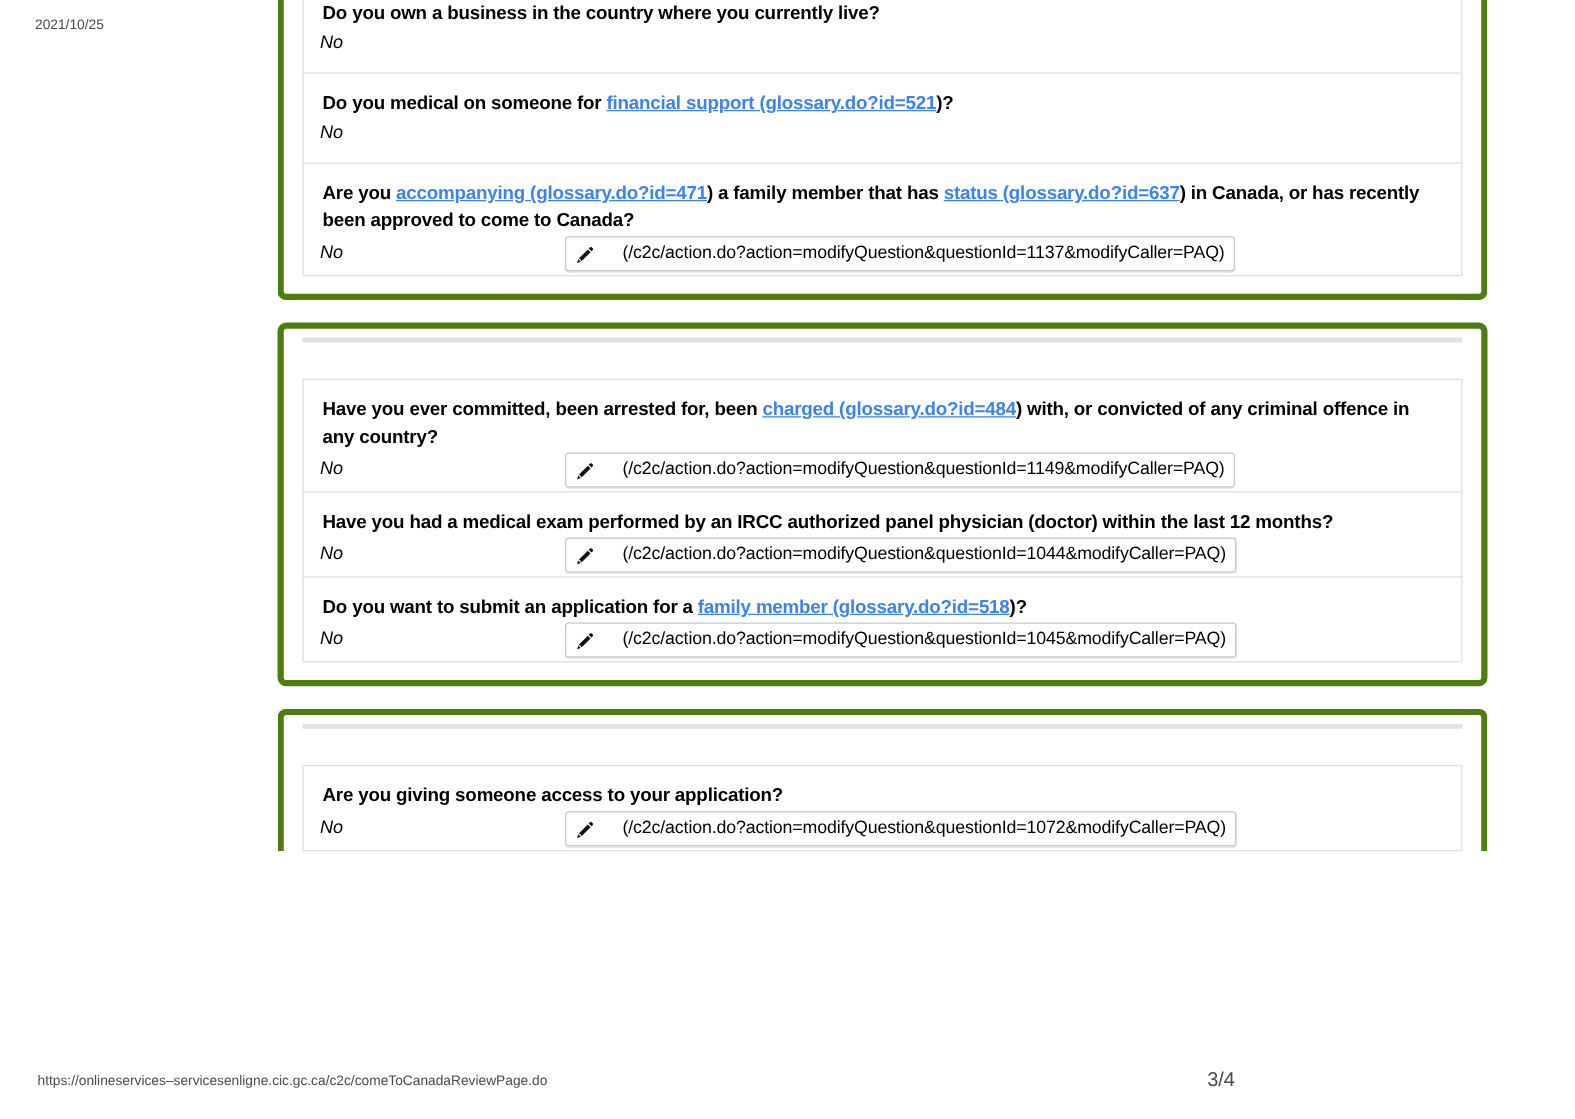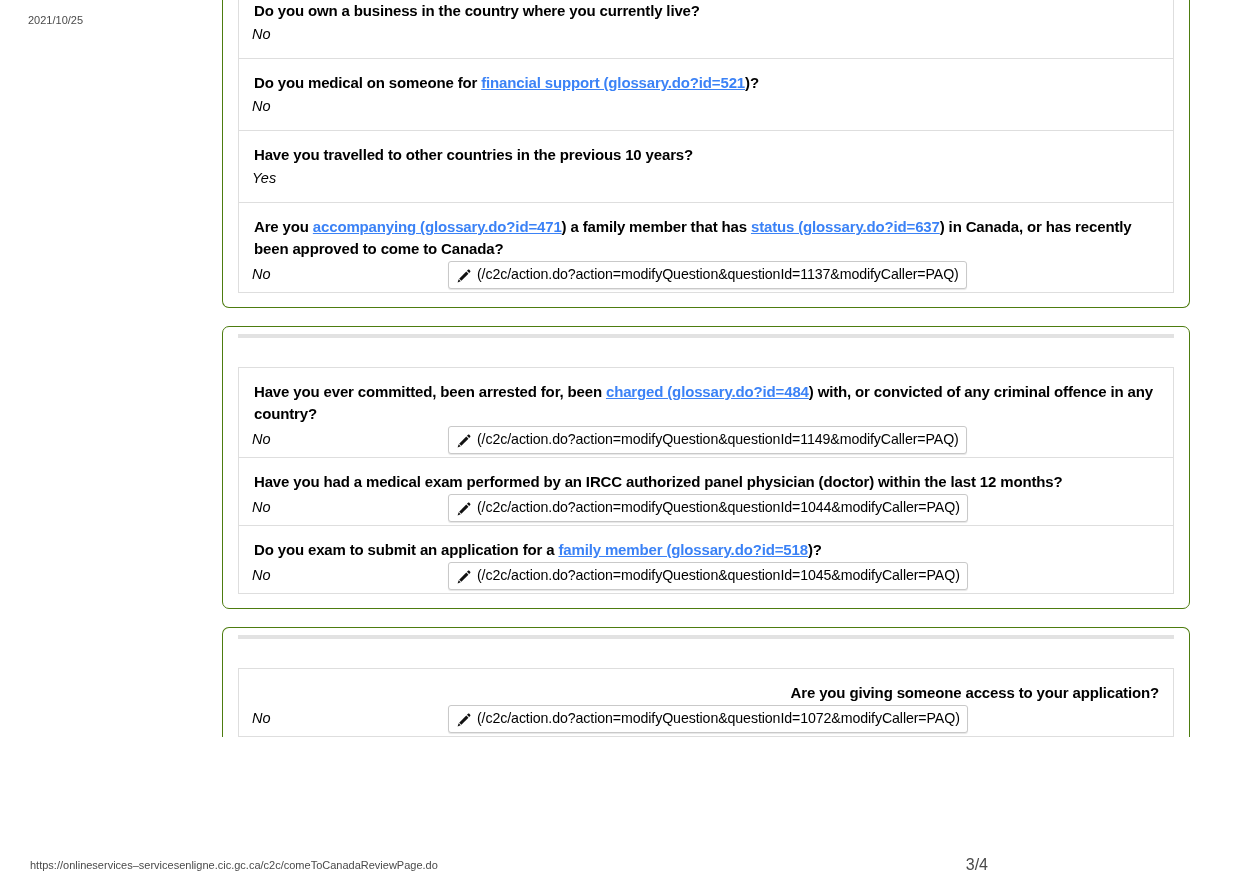--- a/index.html
+++ b/index.html
@@ -40,41 +40,40 @@
   }
 
   
   .content {
     position: absolute;
     left: 222px; top: 0; width: 968px;
   }
 
   
   .card {
-    border: 1px solid #4d7c0f;
+    border: 5px solid #4d7c0f;
     border-radius: 7px;
     background: #fff;
     margin-bottom: 18px;
     padding: 0 15px 14px 15px;
     position: relative;
   }
   .card.clipped-top {
     border-top: none;
     border-top-left-radius: 0;
     border-top-right-radius: 0;
     margin-top: 0;
     padding-top: 0;
   }
   .card.clipped-bottom {
     border-bottom: none;
     border-bottom-left-radius: 0;
     border-bottom-right-radius: 0;
     padding-bottom: 0;
     margin-bottom: 0;
-    text-align: right;
   }
   .card-rule {
     height: 4px;
     background: #e2e2e2;
     margin: 7px 0 29px 0;
   }
 
   
   .qtable {
     border: 1px solid #dedede;
@@ -123,21 +122,21 @@
   
   .answer-line.plain { padding-bottom: 14px; }
 
   
   .edit-box {
     position: absolute;
     left: 209px;
     bottom: 3px;
     display: inline-flex;
     align-items: center;
-    gap: 6px;
+    gap: 23px;
     border: 1px solid #c9c9c9;
     border-radius: 3px;
     background: #fff;
     padding: 3px 7px 4px 8px;
     box-shadow: 0 1px 1px rgba(0,0,0,0.10);
     font-size: 14px;
     line-height: 19px;
     white-space: nowrap;
   }
   .pencil-icon {
@@ -172,26 +171,20 @@
               <span class="answer-val">No</span>
             </div>
           </div>
           <div class="qrow">
             <div class="qtext"><span>Do you medical on someone for </span><span class="glink">financial support (glossary.do?id=521</span><span>)?</span></div>
             <div class="answer-line plain">
               <span class="answer-val">No</span>
             </div>
           </div>
           <div class="qrow">
-            <div class="qtext"><span>Have you travelled to other countries in the previous 10 years?</span></div>
-            <div class="answer-line plain">
-              <span class="answer-val">Yes</span>
-            </div>
-          </div>
-          <div class="qrow">
             <div class="qtext"><span>Are you </span><span class="glink">accompanying (glossary.do?id=471</span><span>) a family member that has </span><span class="glink">status (glossary.do?id=637</span><span>) in Canada, or has recently been approved to come to Canada?</span></div>
             <div class="answer-line">
               <span class="answer-val">No</span>
               <span class="edit-box">
                 <span class="pencil-icon"><svg viewBox="0 0 16 16" width="14" height="14" aria-hidden="true">
                     <path d="M12.6 0.9 C13.0 0.5 13.7 0.5 14.1 0.9 L15.1 1.9 C15.5 2.3 15.5 3.0 15.1 3.4 L13.9 4.6 L11.4 2.1 Z" fill="#111"></path>
                     <path d="M10.6 2.9 L13.1 5.4 L5.0 13.5 L2.5 11.0 Z" fill="#111"></path>
                     <path d="M1.9 11.8 L4.2 14.1 L0.7 15.3 Z" fill="#111"></path>
                   </svg></span>
                 <span class="edit-url">(/c2c/action.do?action=modifyQuestion&amp;questionId=1137&amp;modifyCaller=PAQ)</span>
@@ -225,21 +218,21 @@
                 <span class="pencil-icon"><svg viewBox="0 0 16 16" width="14" height="14" aria-hidden="true">
                     <path d="M12.6 0.9 C13.0 0.5 13.7 0.5 14.1 0.9 L15.1 1.9 C15.5 2.3 15.5 3.0 15.1 3.4 L13.9 4.6 L11.4 2.1 Z" fill="#111"></path>
                     <path d="M10.6 2.9 L13.1 5.4 L5.0 13.5 L2.5 11.0 Z" fill="#111"></path>
                     <path d="M1.9 11.8 L4.2 14.1 L0.7 15.3 Z" fill="#111"></path>
                   </svg></span>
                 <span class="edit-url">(/c2c/action.do?action=modifyQuestion&amp;questionId=1044&amp;modifyCaller=PAQ)</span>
               </span>
             </div>
           </div>
           <div class="qrow">
-            <div class="qtext"><span>Do you exam to submit an application for a </span><span class="glink">family member (glossary.do?id=518</span><span>)?</span></div>
+            <div class="qtext"><span>Do you want to submit an application for a </span><span class="glink">family member (glossary.do?id=518</span><span>)?</span></div>
             <div class="answer-line">
               <span class="answer-val">No</span>
               <span class="edit-box">
                 <span class="pencil-icon"><svg viewBox="0 0 16 16" width="14" height="14" aria-hidden="true">
                     <path d="M12.6 0.9 C13.0 0.5 13.7 0.5 14.1 0.9 L15.1 1.9 C15.5 2.3 15.5 3.0 15.1 3.4 L13.9 4.6 L11.4 2.1 Z" fill="#111"></path>
                     <path d="M10.6 2.9 L13.1 5.4 L5.0 13.5 L2.5 11.0 Z" fill="#111"></path>
                     <path d="M1.9 11.8 L4.2 14.1 L0.7 15.3 Z" fill="#111"></path>
                   </svg></span>
                 <span class="edit-url">(/c2c/action.do?action=modifyQuestion&amp;questionId=1045&amp;modifyCaller=PAQ)</span>
               </span>

